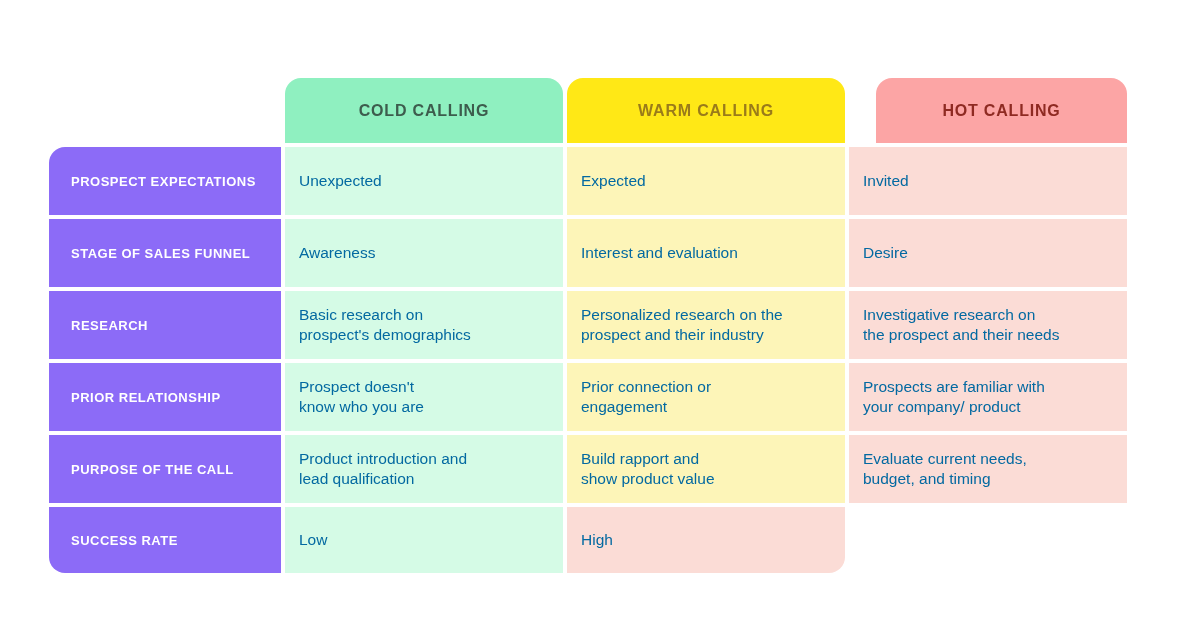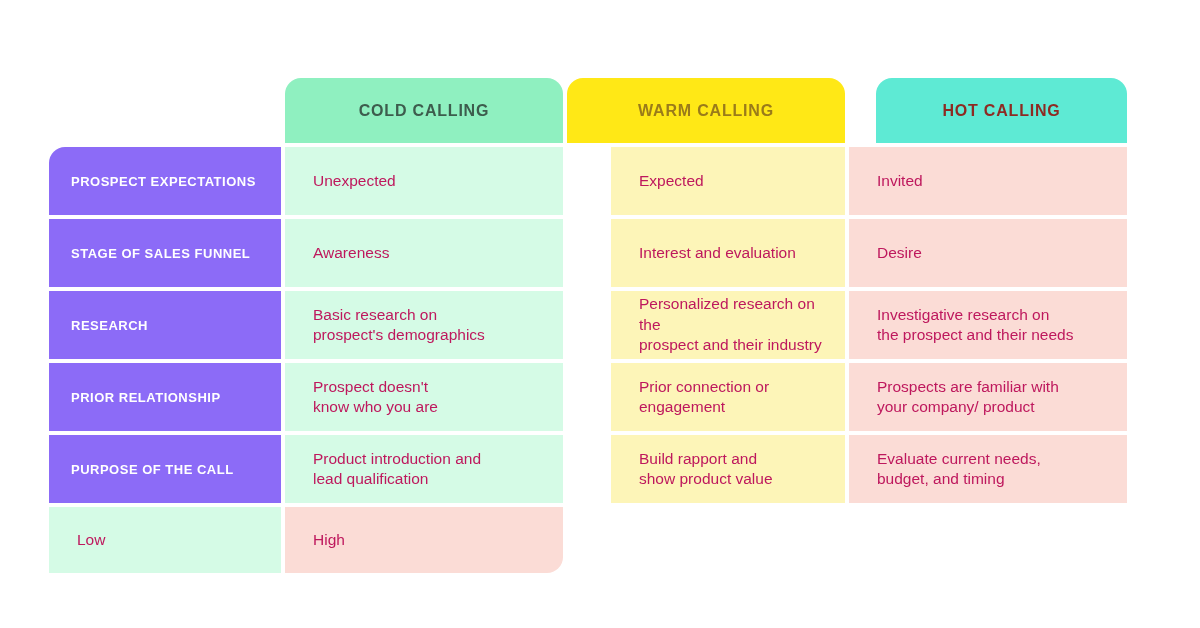--- a/index.html
+++ b/index.html
@@ -48,21 +48,21 @@
   }
   .col-header.cold {
     background: #8ff0c0;
     color: #3d5c4d;
   }
   .col-header.warm {
     background: #ffe816;
     color: #9a7b1a;
   }
   .col-header.hot {
-    background: #5eead4;
+    background: #fca5a5;
     color: #8e2a22;
     margin-left: 27px;
   }
 
   
   .row-label {
     background: #8c6bf7;
     color: #ffffff;
     display: flex;
     align-items: center;
@@ -77,29 +77,29 @@
     border-radius: 16px 0 0 0;
   }
   .row-label.last {
     border-radius: 0 0 0 16px;
   }
 
   
   .cell {
     display: flex;
     align-items: center;
-    padding: 0 18px 0 28px;
+    padding: 0 18px 0 14px;
     font-size: 15.5px;
     line-height: 1.32;
-    color: #be185d;
+    color: #0369a1;
     box-sizing: border-box;
     white-space: pre-line;
   }
   .cell.cold { background: #d5fbe6; }
-  .cell.warm { background: #fdf5b8; margin-left: 44px; }
+  .cell.warm { background: #fdf5b8; }
   .cell.hot  { background: #fbdcd6; }
 
   .cell.hot.last { border-radius: 0 0 16px 0; }
 </style>
 </head>
 <body>
 
 <div id="comparison-table">
   <div class="table-grid">
 
@@ -135,17 +135,18 @@
 your company/ product</div>
 
     <div class="row-label">Purpose of the Call</div>
     <div class="cell cold">Product introduction and
 lead qualification</div>
     <div class="cell warm">Build rapport and
 show product value</div>
     <div class="cell hot">Evaluate current needs,
 budget, and timing</div>
 
+    <div class="row-label last">Success Rate</div>
     <div class="cell cold">Low</div>
     <div class="cell hot last">High</div>
 
   </div>
 </div>
 
 </body></html>

